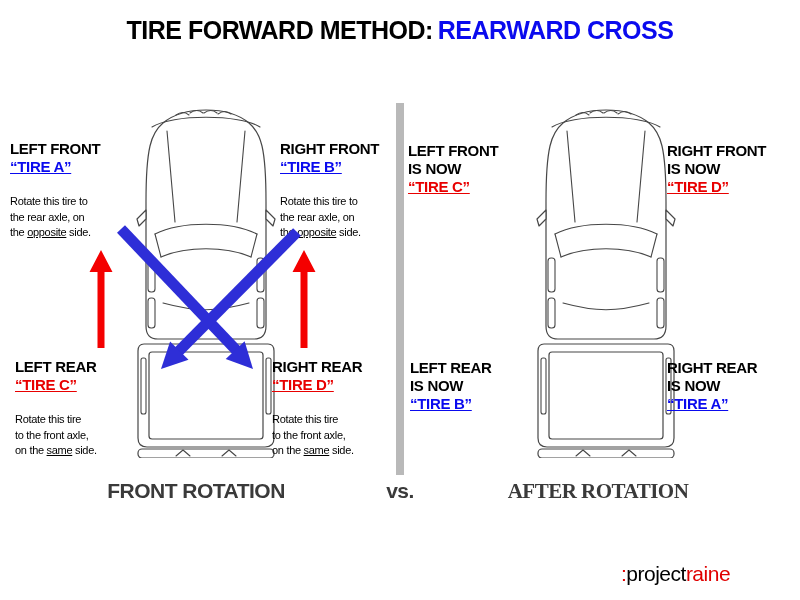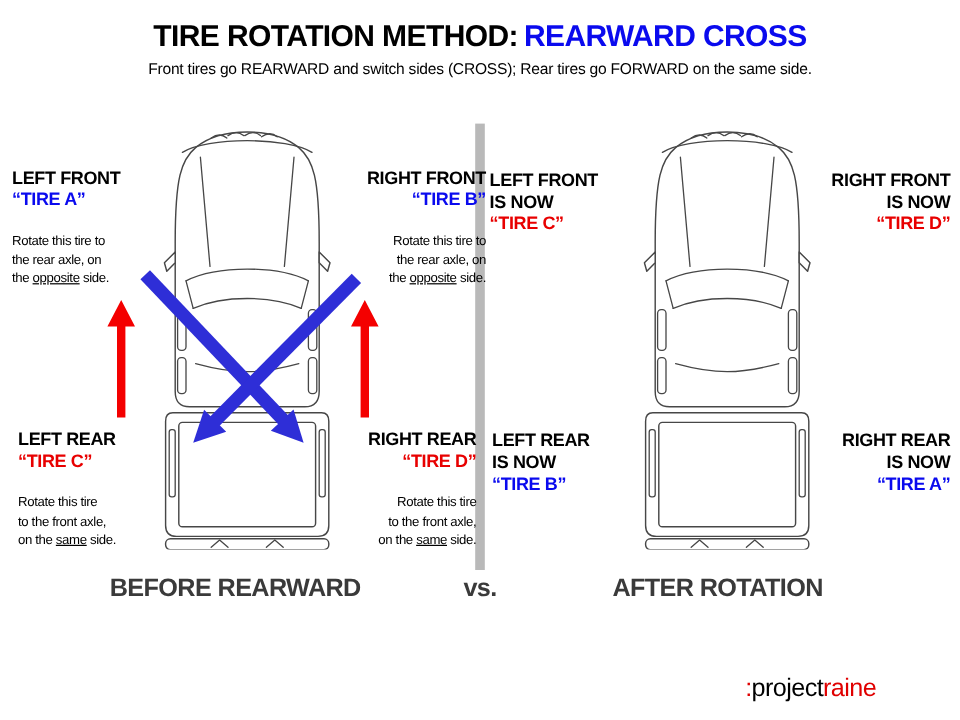--- a/index.html
+++ b/index.html
@@ -11,24 +11,24 @@
   .title{
     position:absolute;top:16px;left:0;right:0;text-align:center;
     font-size:25px;font-weight:bold;letter-spacing:-0.5px;white-space:nowrap;
   }
   .title .blue{color:var(--title_blue);margin-left:5px;}
   .subtitle{
     position:absolute;top:50px;left:0;right:0;text-align:center;
     font-size:13px;letter-spacing:-0.2px;
   }
   
-  .lbl{position:absolute;letter-spacing:-0.3px;text-align:right;}
+  .lbl{position:absolute;letter-spacing:-0.3px;}
   .ta-r{text-align:left;}
   .lbl .pos{font-size:15px;font-weight:bold;line-height:18px;}
-  .lbl .tire{font-size:15px;font-weight:bold;line-height:18px;}
+  .lbl .tire{font-size:15px;font-weight:bold;line-height:18px;text-decoration:underline;}
   .lbl .body{font-size:11px;line-height:15.5px;margin-top:18px;}
   .blue-t{color:var(--tire_blue);}
   .red-t{color:var(--tire_red);}
   .u{text-decoration:underline;}
   
   .truck{position:absolute;width:140px;height:352px;}
   .truck-before{left:136px;top:106px;}
   .truck-after{left:536px;top:106px;}
   .divider{position:absolute;left:396px;top:103px;width:8px;height:372px;background:var(--divider_gray);}
   .overlay{position:absolute;left:0;top:0;width:800px;height:600px;pointer-events:none;}
@@ -37,21 +37,21 @@
   .arrow-red{fill:var(--arrow_red);}
   .arrow-blue-line{stroke:var(--arrow_blue);stroke-width:11;}
   .arrow-blue-head{fill:var(--arrow_blue);}
   
   .caption{
     position:absolute;top:479px;transform:translateX(-50%);
     font-size:21px;font-weight:bold;letter-spacing:-0.5px;color:var(--caption_gray);white-space:nowrap;
   }
   .cap-before{left:196px;}
   .cap-vs{left:400px;}
-  .cap-after{left:598px;}
+  .cap-after{left:598px;font-family:Liberation Serif, serif;}
   .logo{
     position:absolute;left:621px;top:562px;
     font-size:21px;font-weight:normal;letter-spacing:-0.5px;white-space:nowrap;
   }
   .logo .red{color:var(--logo_red);}
 </style>
 </head>
 <body>
 
 <div class="stage">
@@ -82,23 +82,22 @@
         <rect class="truck-line" x="5" y="252" width="5" height="56" rx="2"></rect>
         <rect class="truck-line" x="130" y="252" width="5" height="56" rx="2"></rect>
 
         <rect class="truck-panel" x="2" y="343" width="136" height="9" rx="4"></rect>
         <path class="truck-line" d="M40,350 L47,344 L54,350 M86,350 L93,344 L100,350"></path>
       </symbol>
     </defs>
   </svg>
 
   <div class="title">
-    <span>TIRE ROTATION METHOD:</span><span class="blue">REARWARD CROSS</span>
+    <span>TIRE FORWARD METHOD:</span><span class="blue">REARWARD CROSS</span>
   </div>
-  <div class="subtitle">Front tires go REARWARD and switch sides (CROSS); Rear tires go FORWARD on the same side.</div>
 
   <svg class="truck truck-before" viewBox="0 0 140 352">
       <use href="#truck-symbol"></use>
     </svg>
   <svg class="truck truck-after" viewBox="0 0 140 352">
       <use href="#truck-symbol"></use>
     </svg>
 
   <div class="divider"></div>
 
@@ -172,21 +171,21 @@
     <g>
       <line class="arrow-blue-line" x1="121" y1="229" x2="238" y2="352"></line>
       <polygon class="arrow-blue-head" points="253,369 225.7,359 244.6,341.2"></polygon>
     </g>
     <g>
       <line class="arrow-blue-line" x1="297" y1="232" x2="177" y2="353"></line>
       <polygon class="arrow-blue-head" points="161,369 170.1,341.4 188.5,359.7"></polygon>
     </g>
   </svg>
 
-  <div class="caption cap-before">BEFORE REARWARD</div>
+  <div class="caption cap-before">FRONT ROTATION</div>
   <div class="caption cap-vs">vs.</div>
   <div class="caption cap-after">AFTER ROTATION</div>
 
   <div class="logo">
     <span class="red">:</span><span>project</span><span class="red">raine</span>
   </div>
 
 </div>
 
 </body></html>

